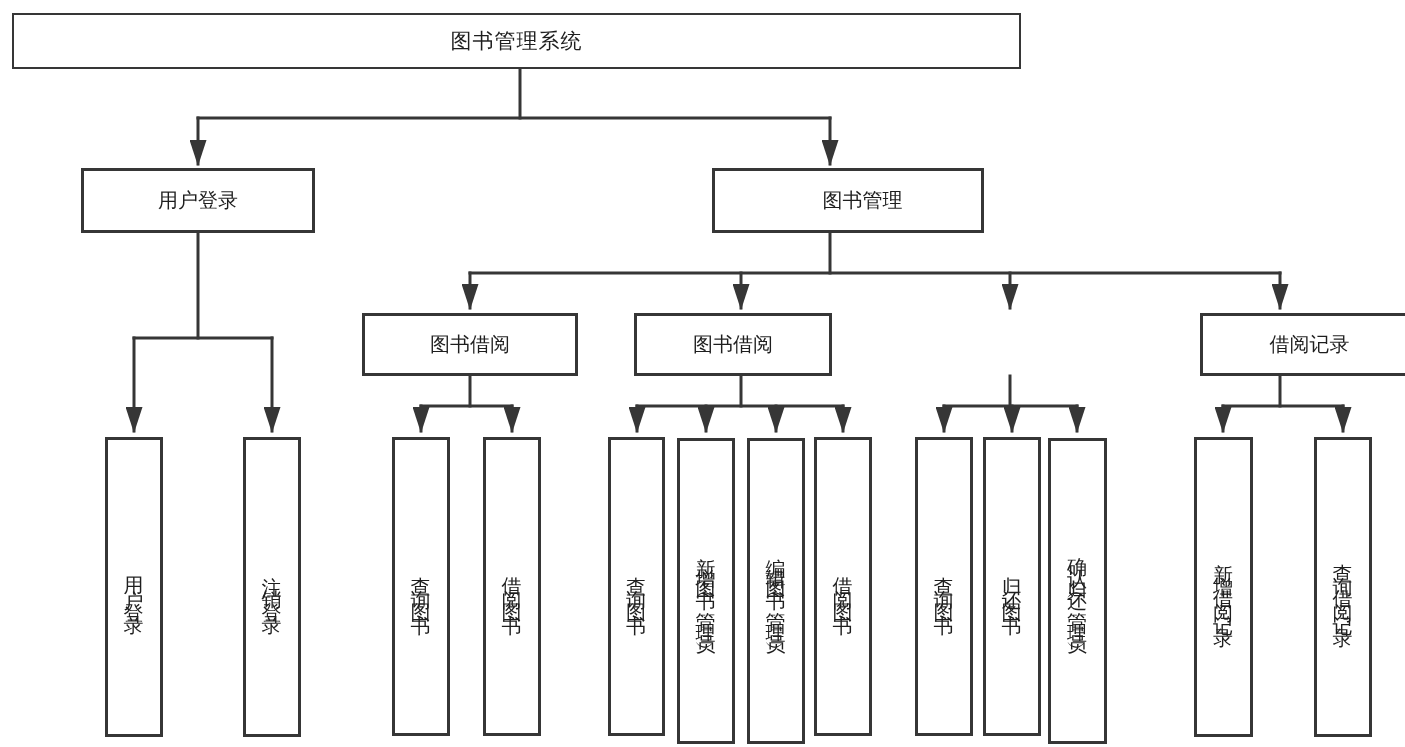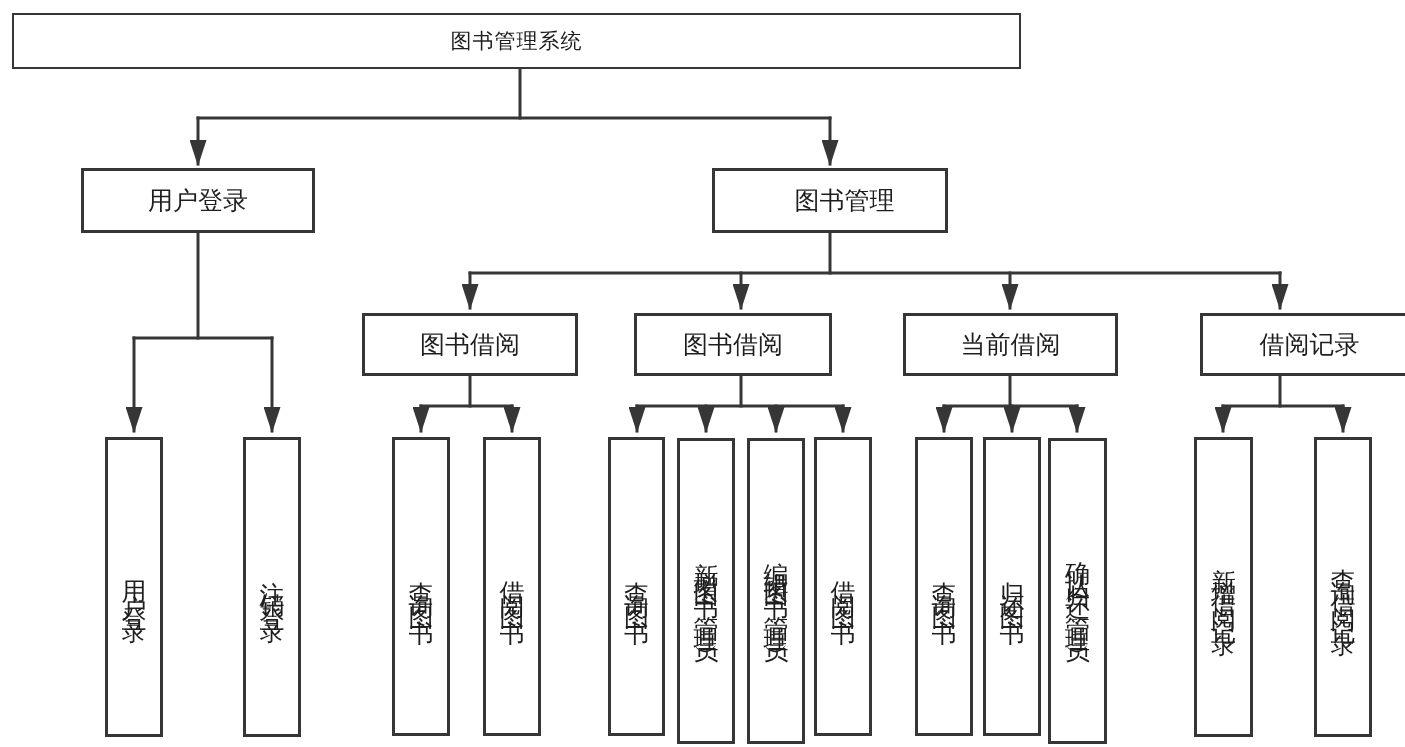--- a/index.html
+++ b/index.html
@@ -18,21 +18,21 @@
     z-index: 1;
   }
   .box {
     position: absolute;
     box-sizing: border-box;
     background: #ffffff;
     border: 3px solid #363636;
     display: flex;
     align-items: center;
     justify-content: center;
-    font-size: 25px;
+    font-size: 20px;
     color: #1e1e1e;
     z-index: 2;
     white-space: nowrap;
   }
   .box.root {
     border-width: 2px;
     font-size: 21px;
     letter-spacing: 1px;
   }
   .vbox {
@@ -104,25 +104,24 @@
       <path d="M1280 376 V406"></path>
       <path d="M1223 406 H1343"></path>
       <path d="M1223 406 V431" marker-end="url(#arw)"></path>
       <path d="M1343 406 V431" marker-end="url(#arw)"></path>
     </g>
   </svg>
 
   <div class="box root" style="left:12px; top:13px; width:1009px; height:56px;">图书管理系统</div>
 
   <div class="box" style="left:81px; top:168px; width:234px; height:65px;">用户登录</div>
-  <div class="box" style="left:712px; top:168px; width:236px; height:65px;padding-left:29px;">图书管理</div>
+  <div class="box" style="left:712px; top:168px; width:272px; height:65px;padding-left:29px;">图书管理</div>
 
   <div class="box" style="left:362px; top:313px; width:216px; height:63px;">图书借阅</div>
   <div class="box" style="left:634px; top:313px; width:198px; height:63px;">图书借阅</div>
-  <div class="box" style="left:903px; top:313px; width:215px; height:63px;">当前借阅</div>
   <div class="box" style="left:1173px; top:313px; width:219px; height:63px;margin-left:27px;">借阅记录</div>
 
   <div class="box vbox" style="left:105px; top:437px; width:58px; height:300px;">用户登录</div>
   <div class="box vbox" style="left:243px; top:437px; width:58px; height:300px;">注销登录</div>
 
   <div class="box vbox" style="left:392px; top:437px; width:58px; height:299px;">查询图书</div>
   <div class="box vbox" style="left:483px; top:437px; width:58px; height:299px;">借阅图书</div>
 
   <div class="box vbox" style="left:608px; top:437px; width:57px; height:299px;">查询图书</div>
   <div class="box vbox tight" style="left:677px; top:438px; width:58px; height:306px;">新增图书（管理员）</div>

